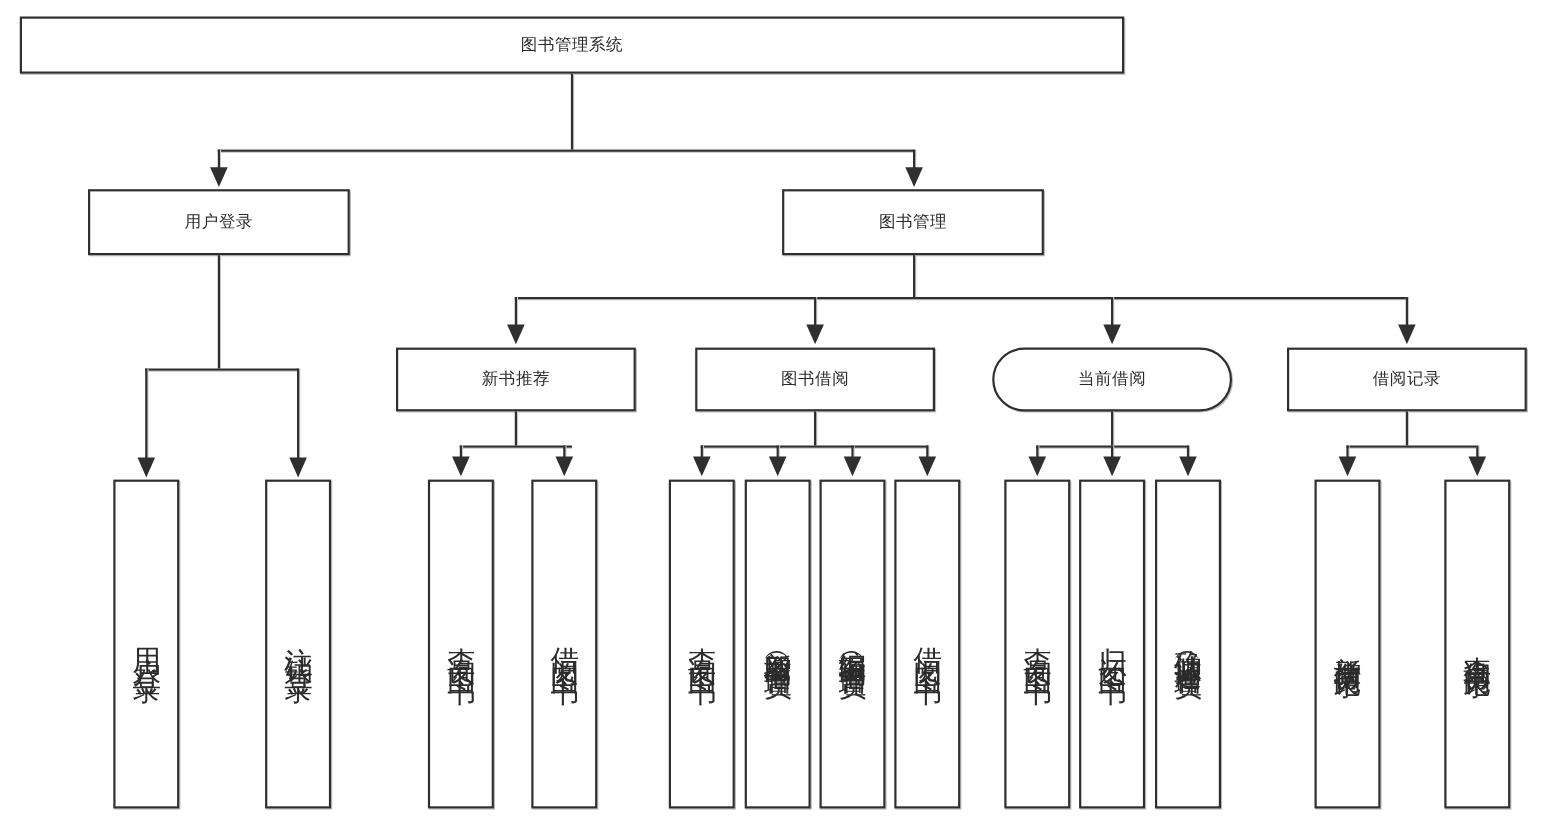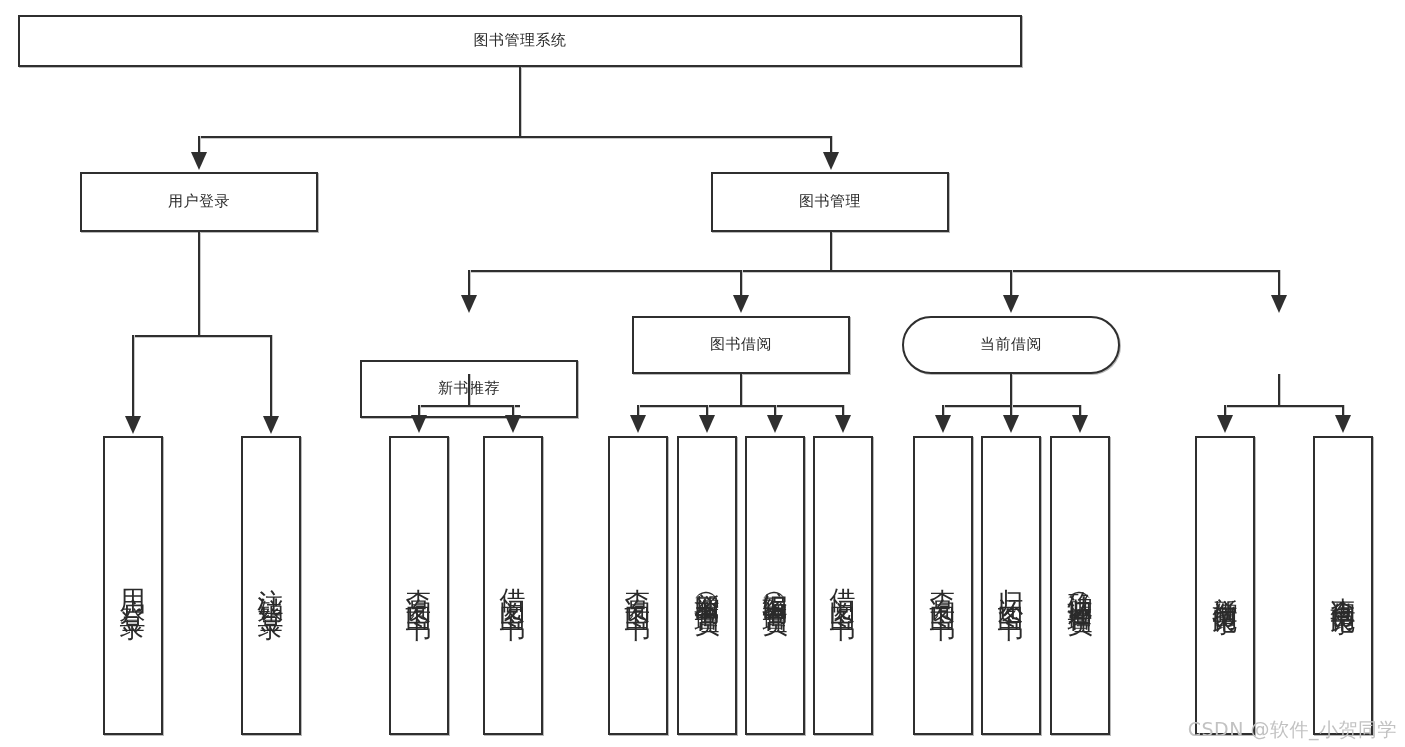--- a/index.html
+++ b/index.html
@@ -134,28 +134,31 @@
   <div class="hline" style="left:468px; top:270px; width:810px;"></div>
   <div class="vline" style="left:468px; top:270px; height:27px;"></div>
   <div class="arrow" style="left:461px; top:295px;"></div>
   <div class="vline" style="left:740px; top:270px; height:27px;"></div>
   <div class="arrow" style="left:733px; top:295px;"></div>
   <div class="vline" style="left:1010px; top:270px; height:27px;"></div>
   <div class="arrow" style="left:1003px; top:295px;"></div>
   <div class="vline" style="left:1278px; top:270px; height:27px;"></div>
   <div class="arrow" style="left:1271px; top:295px;"></div>
 
-  <div class="node horiz" style="left:360px; top:316px; width:218px; height:58px;margin-top:44px;">
+  <div class="node horiz" style="left:360px; top:316px; width:218px; height:58px;">
     <span class="label">新书推荐</span>
   </div>
   <div class="node horiz" style="left:632px; top:316px; width:218px; height:58px;text-align:right;">
     <span class="label">图书借阅</span>
   </div>
   <div class="node horiz" style="left:902px; top:316px; width:218px; height:58px;border-radius:29px;">
     <span class="label">当前借阅</span>
+  </div>
+  <div class="node horiz" style="left:1170px; top:316px; width:218px; height:58px;">
+    <span class="label">借阅记录</span>
   </div>
 
   <div class="vline" style="left:468px; top:374px; height:31px;"></div>
   <div class="hline" style="left:418px; top:405px; width:102px;"></div>
   <div class="vline" style="left:418px; top:405px; height:12px;"></div>
   <div class="arrow" style="left:411px; top:415px;"></div>
   <div class="vline" style="left:512px; top:405px; height:12px;"></div>
   <div class="arrow" style="left:505px; top:415px;"></div>
 
   <div class="vline" style="left:740px; top:374px; height:31px;"></div>
@@ -222,15 +225,14 @@
     <span class="label">确认归还（管理员）</span>
   </div>
 
   <div class="node vert tight" style="left:1195px; top:436px; width:60px; height:299px;">
     <span class="label">新增借阅记录</span>
   </div>
   <div class="node vert tight" style="left:1313px; top:436px; width:60px; height:299px;">
     <span class="label">查询借阅记录</span>
   </div>
 
-  <div id="watermark">CSDN @软件_小贺同学</div>
 
 </div>
 
 </body></html>

